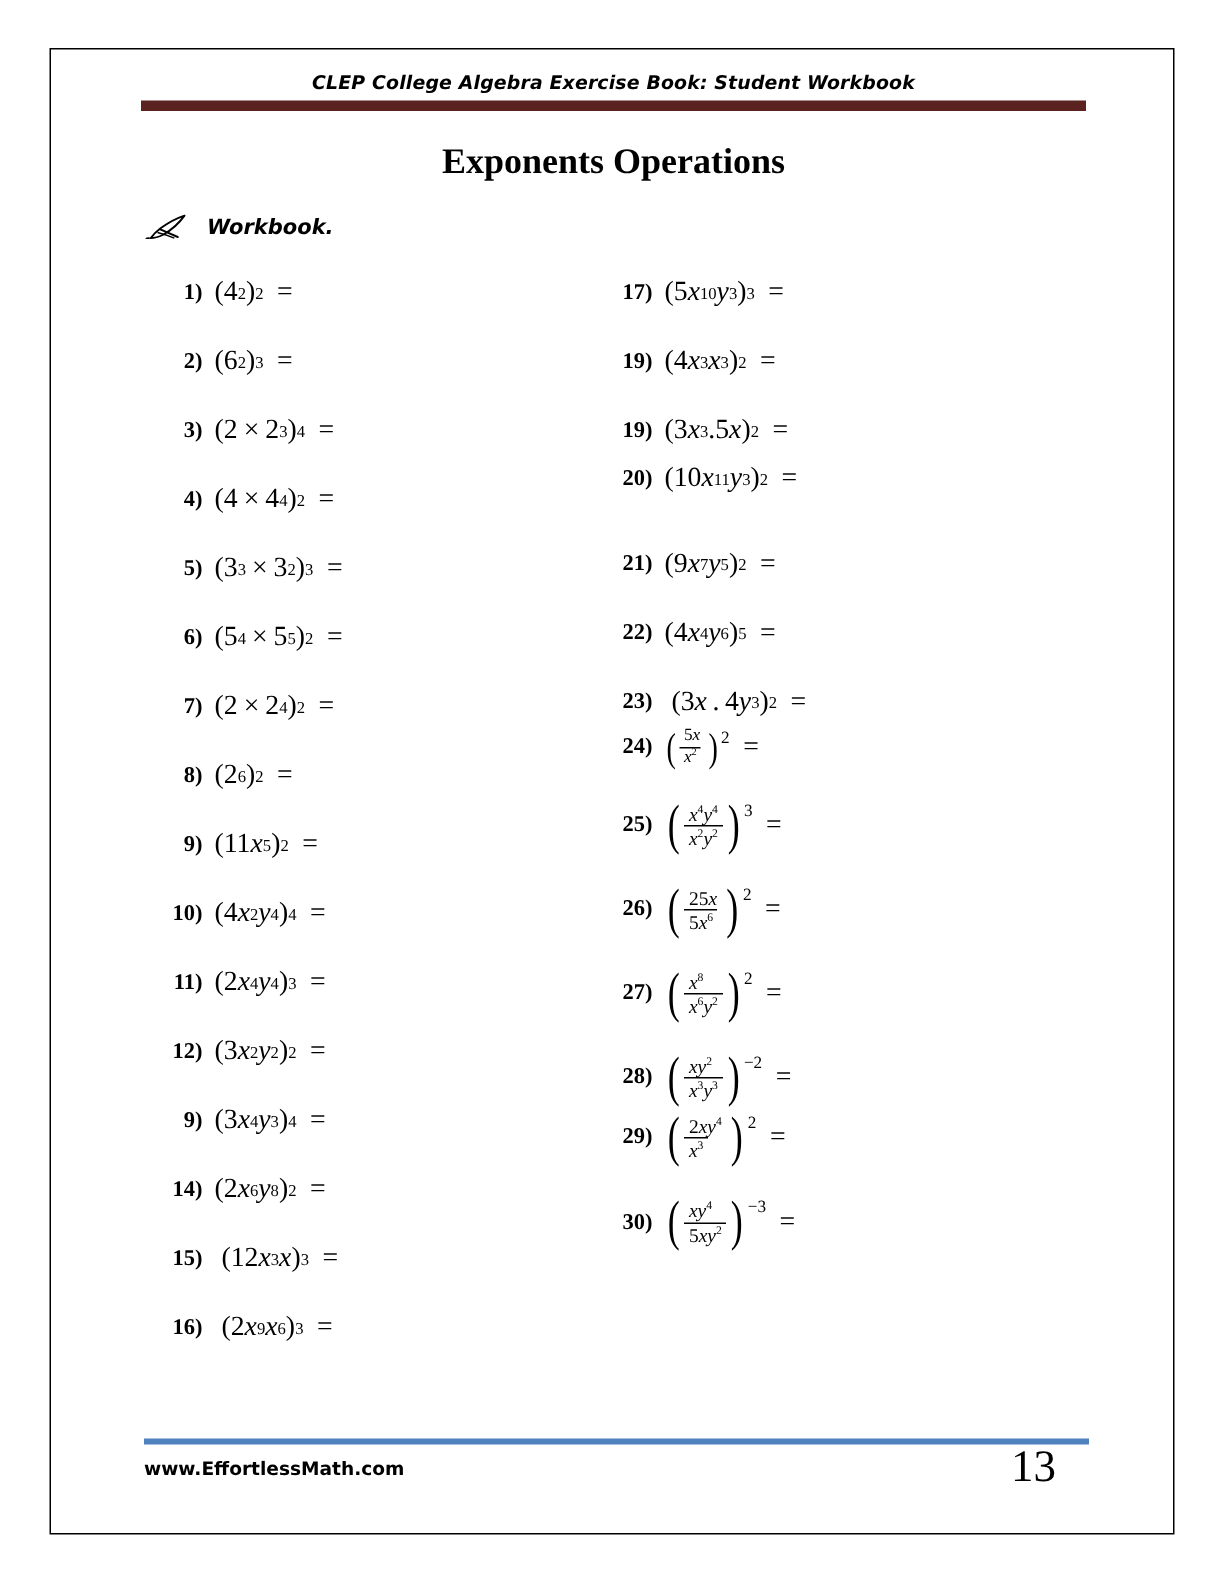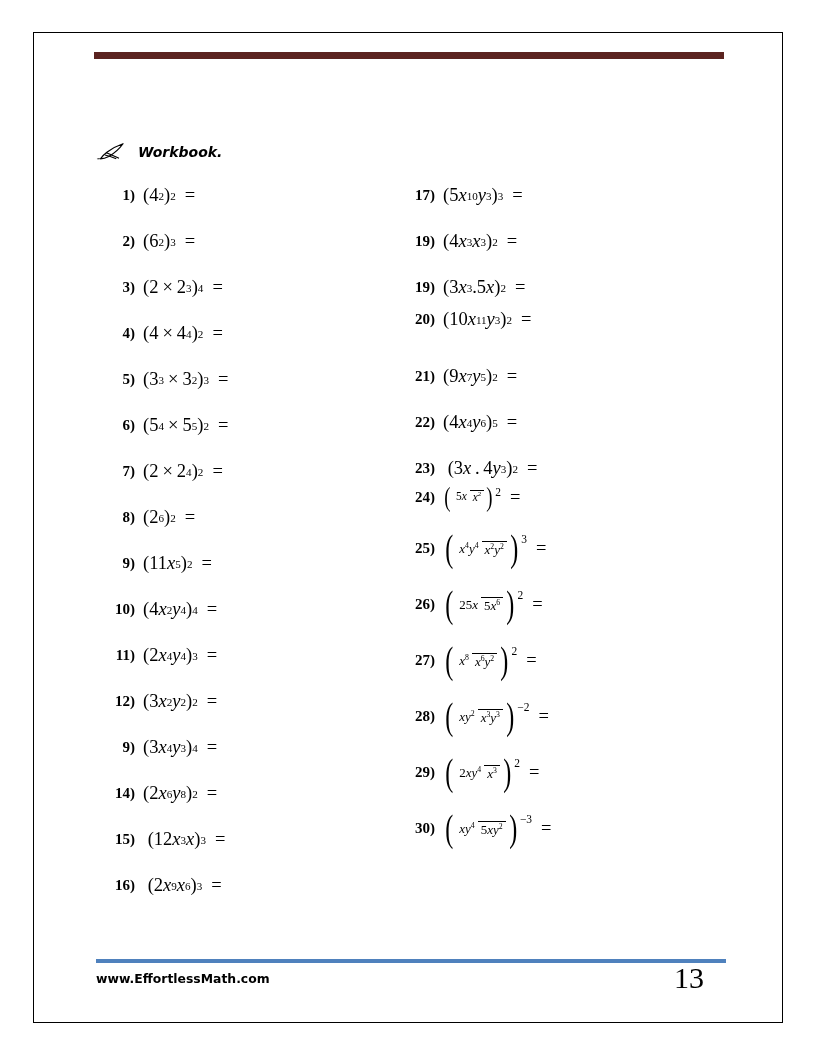--- a/index.html
+++ b/index.html
@@ -124,22 +124,22 @@
     font-size: 0.60em;
     vertical-align: super;
     line-height: 0;
   }
   .eq { margin-left: 9px; }
   .times { margin: 0 4px; }
 
   
   .frac {
     display: inline-flex;
-    flex-direction: row;
-    align-items: flex-end;
+    flex-direction: column;
+    align-items: flex-start;
     vertical-align: middle;
     line-height: 1.04;
     margin: 0 1px;
   }
   .frac .num { padding: 0 3px 1px 3px; }
   .frac .den { padding: 1px 3px 0 3px; border-top: 1.4px solid #000; }
   .frac-small { font-size: 0.70em; }
   .frac-tiny  { font-size: 0.62em; }
 
   .paren-big {
@@ -194,23 +194,25 @@
     font-size: 30px;
     color: #000000;
   }
 </style>
 </head>
 <body>
 
 <div class="page-frame">
 
   <div class="header-block">
+    <div class="header-title">CLEP College Algebra Exercise Book: Student Workbook</div>
     <div class="header-rule"></div>
   </div>
 
+  <div class="sheet-title">Exponents Operations</div>
 
   <div class="instruction-row">
     <svg class="quill-icon" viewBox="0 0 40 28">
       <path d="M36 3 C30 5, 22 9, 15 14 C11 17, 8 20, 6 23 C9 23, 13 22, 17 20 C24 16, 31 10, 36 3 Z" fill="none" stroke="#000" stroke-width="1.7" stroke-linejoin="round"></path>
       <path d="M6 23 C4 24, 2 24, 1 23 C3 22, 5 22, 6 23 Z" fill="#000"></path>
       <path d="M14 15 L30 22" stroke="#000" stroke-width="1.7" stroke-linecap="round"></path>
       <path d="M12 18 C16 19, 22 21, 27 23" stroke="#000" stroke-width="1.4" fill="none"></path>
     </svg>
     <div class="instruction-text">Workbook.</div>
   </div>
@@ -395,21 +397,21 @@
               <span class="num"><span class="mathvar">x</span><sup>8</sup></span>
               <span class="den"><span class="mathvar">x</span><sup>6</sup><span class="mathvar">y</span><sup>2</sup></span>
             </span>
             <span class="paren-big">)</span>
             <span class="pow-out">2</span>
           </span>
           <span class="eq">=</span>
         </span>
       </div>
 
-      <div class="problem" style="margin-bottom:22px">
+      <div class="problem" style="margin-bottom:6px">
         <span class="p-num">28)</span>
         <span class="p-body">
           <span class="fracgroup">
             <span class="paren-big">(</span>
             <span class="frac frac-small">
               <span class="num"><span class="mathvar">x</span><span class="mathvar">y</span><sup>2</sup></span>
               <span class="den"><span class="mathvar">x</span><sup>3</sup><span class="mathvar">y</span><sup>3</sup></span>
             </span>
             <span class="paren-big">)</span>
             <span class="pow-out">−2</span>

